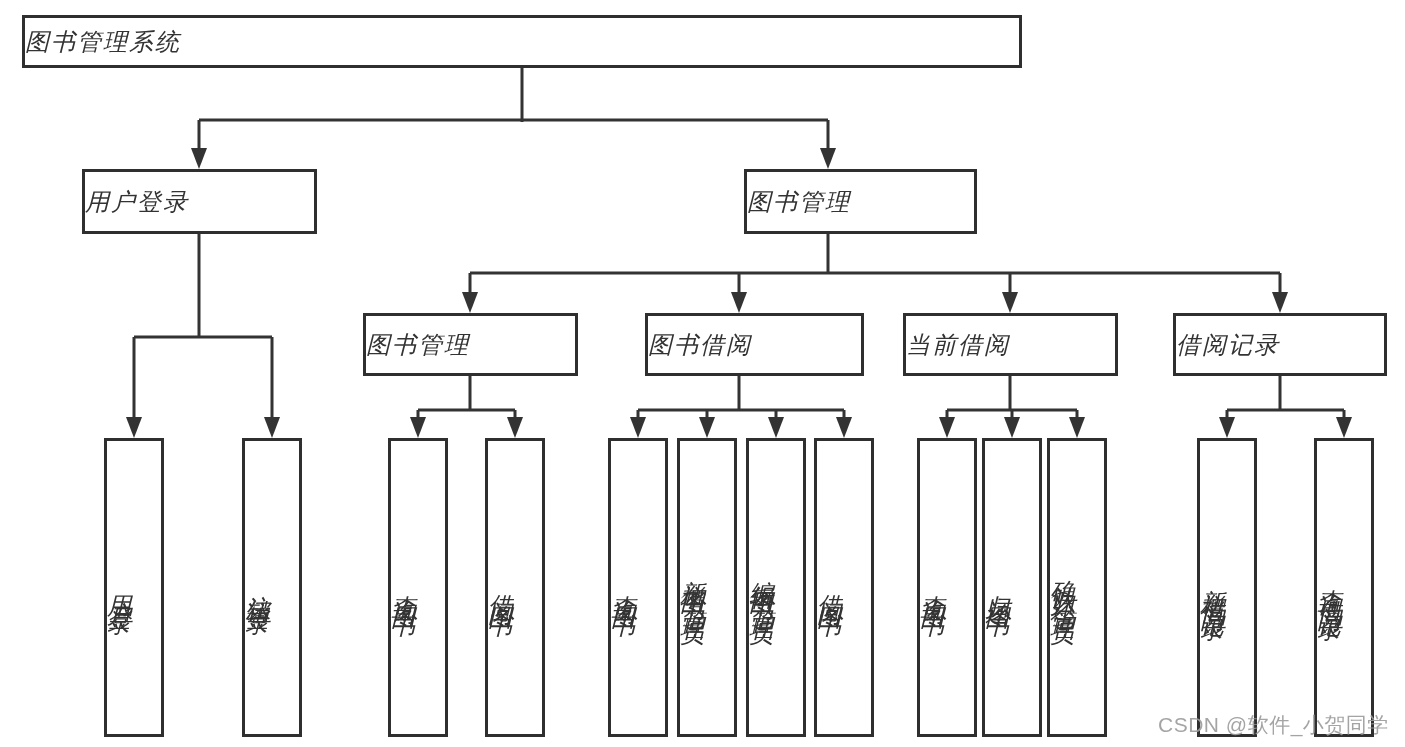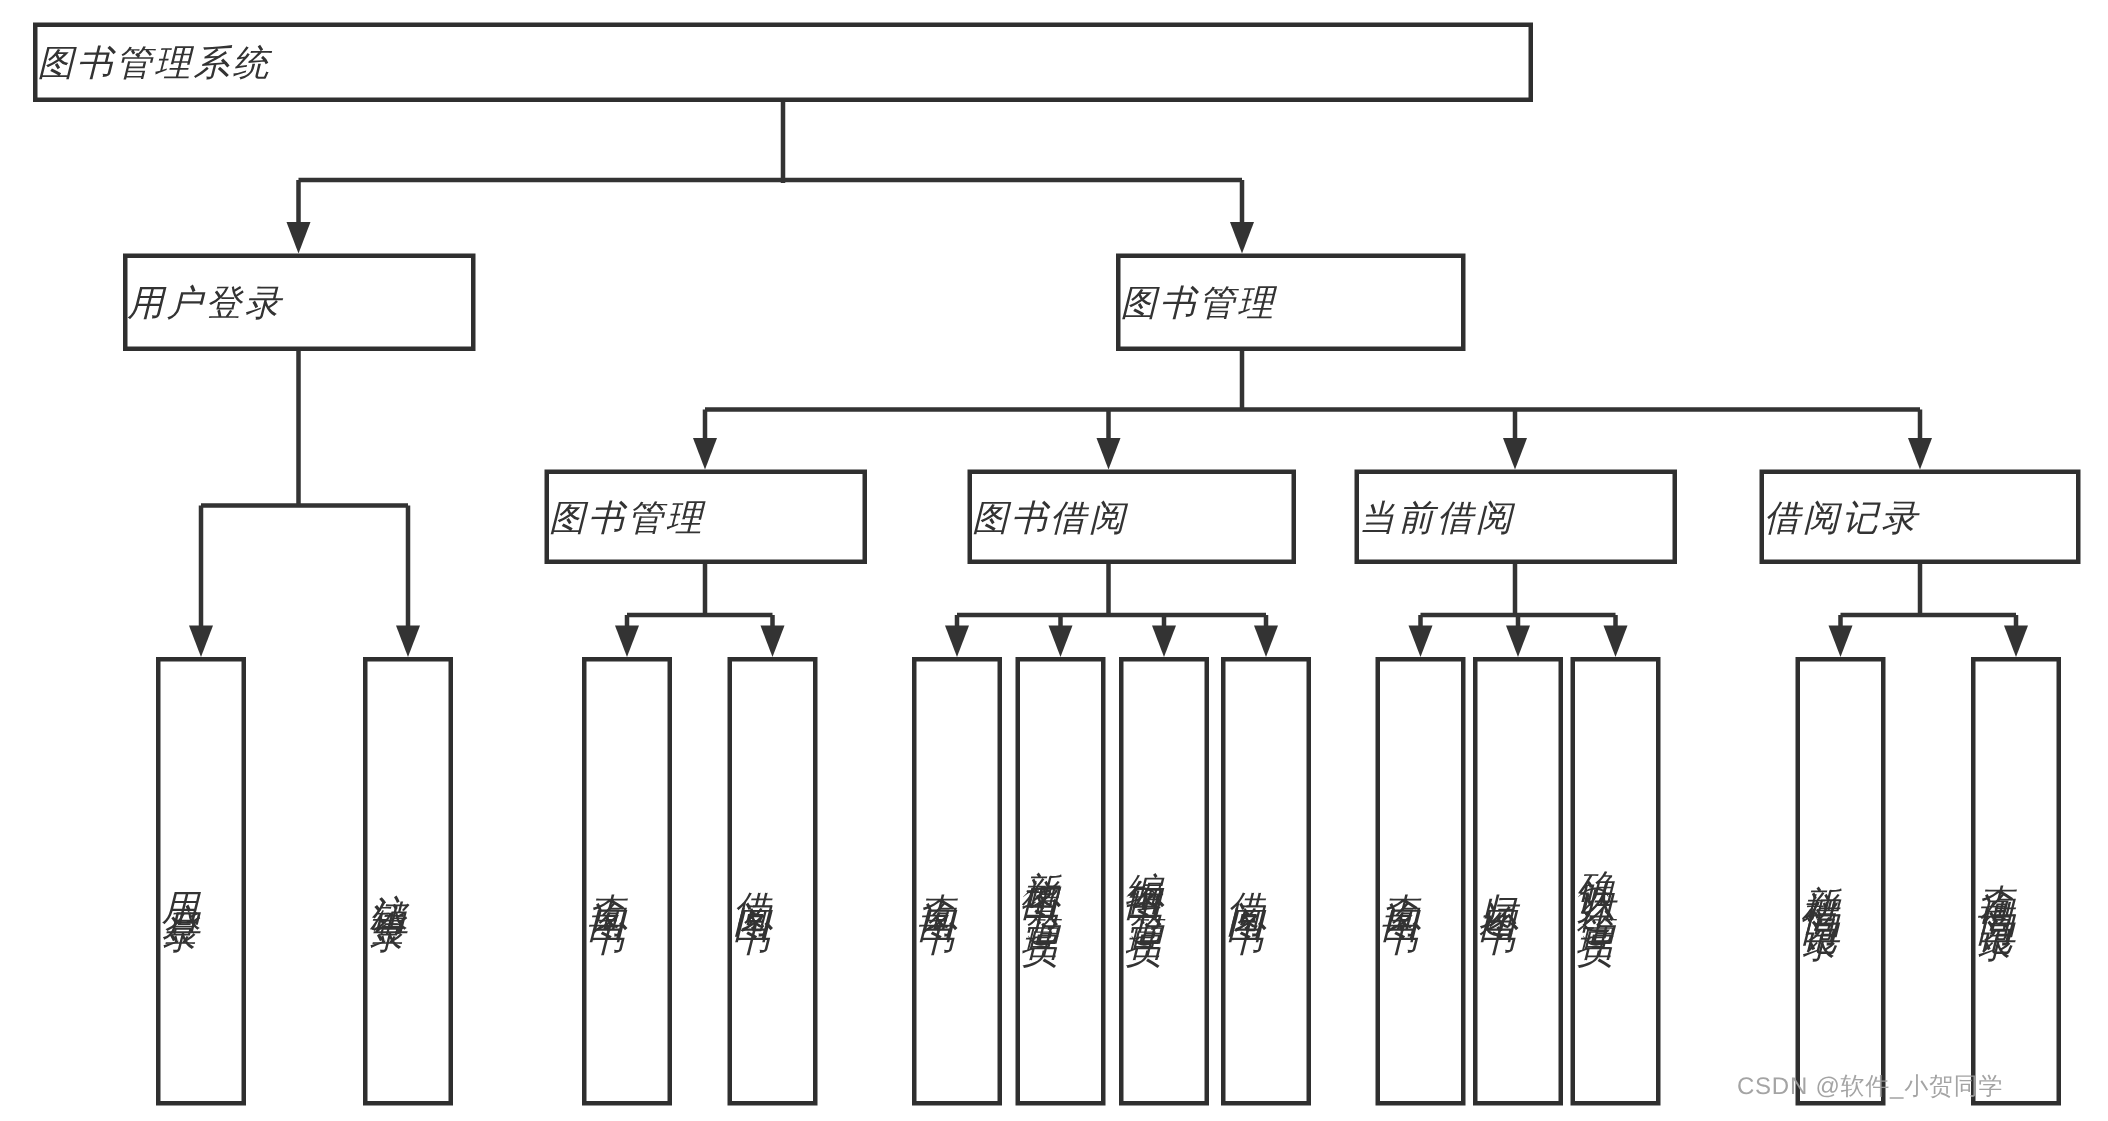--- a/index.html
+++ b/index.html
@@ -66,21 +66,21 @@
   .lf3{left:388px;}  .lf4{left:485px;}
   .lf5{left:608px;}  .lf6{left:677px;}
   .lf7{left:746px;}  .lf8{left:814px;}
   .lf9{left:917px;}  .lf10{left:982px;}
   .lf11{left:1047px;}
   .lf12{left:1197px;} .lf13{left:1314px;}
   .watermark{
     position:absolute;
     left:1158px;
     top:713px;
-    font-size:16px;
+    font-size:21px;
     line-height:24px;
     color:var(--wm);
     opacity:0.92;
     white-space:nowrap;
     letter-spacing:0.5px;
   }
 </style>
 </head>
 <body>
 

